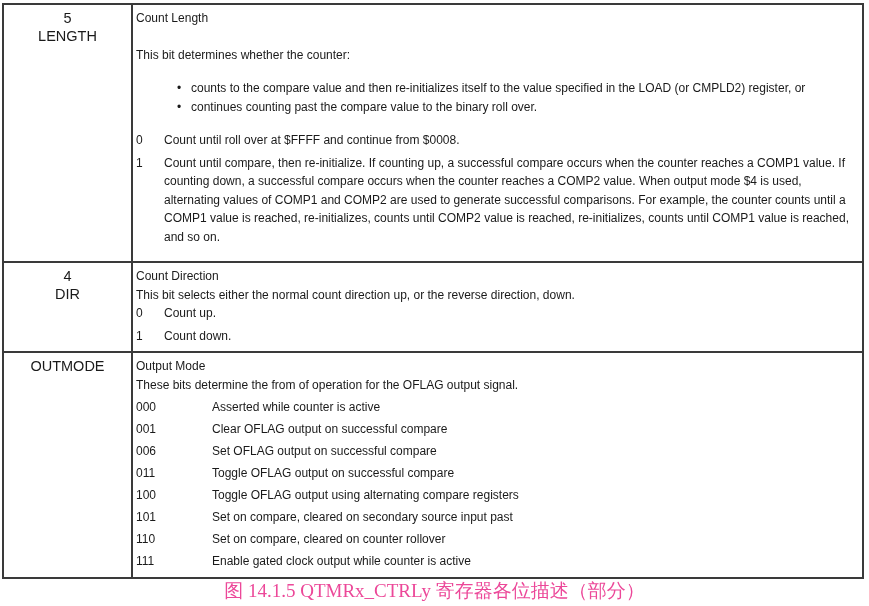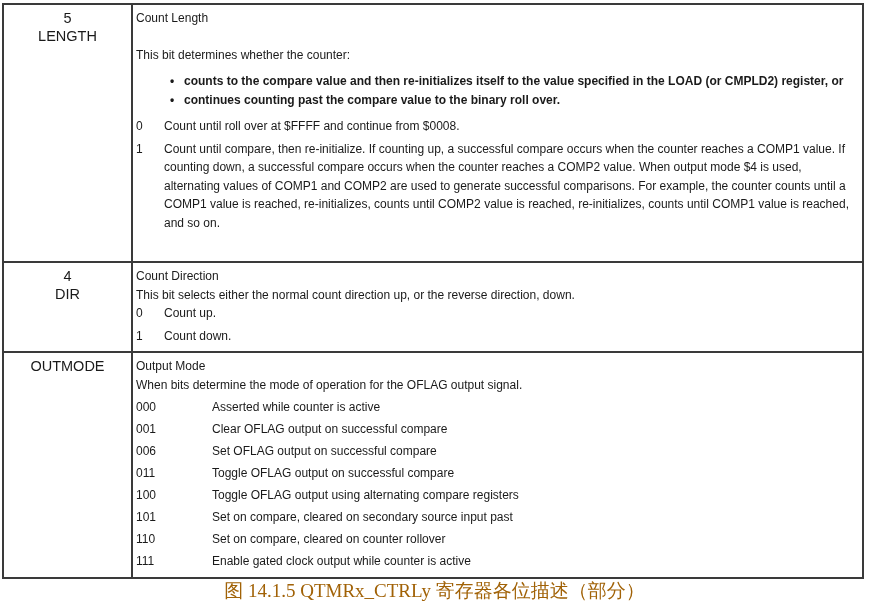--- a/index.html
+++ b/index.html
@@ -14,31 +14,31 @@
   .tbl td {
     border: 2px solid #3a3a3a; vertical-align: top; padding: 0;
   }
   .tbl td.field { width: 127px; text-align: center; font-size: 14.5px; line-height: 18px; padding-top: 4px; }
   .tbl td.desc { font-size: 12px; line-height: 18.5px; padding: 4px 2px 2px 3px; }
   .row-length td { height: 250px; }
   .row-dir td { height: 82px; }
   .row-outmode td { height: 218px; }
   .desc .title { display: block; }
   .desc .gap { height: 18px; }
-  .bullets { margin: 8px; padding: 0 0 0 26px; list-style: none; font-weight: bold; }
+  .bullets { margin: 15px; padding: 0 0 0 26px; list-style: none; }
   .bullets li { position: relative; padding-left: 14px; }
   .bullets li::before { content: "\2022"; position: absolute; left: 0; top: 0; }
   .val { display: flex; margin-top: 4px; }
   .val .code { flex: 0 0 28px; }
   .val .text { flex: 1; }
   .omode .val { margin-top: 3.6px; gap: 32px; }
   .omode .val .code { flex: 0 0 44px; }
   .caption {
     position: absolute; left: 0; width: 869px; top: 578px; text-align: center;
-    font-family: "Liberation Serif", "DejaVu Serif", serif; font-size: 19px; color: #a16207;
+    font-family: "Liberation Serif", "DejaVu Serif", serif; font-size: 19px; color: #ec4899;
   }
 </style>
 </head>
 <body>
 
 <table class="tbl">
   <tbody>
       <tr class="row-length">
     <td class="field">
       <div>5</div>
@@ -79,21 +79,21 @@
         <span class="text">Count down.</span>
       </div>
     </td>
   </tr>
   <tr class="row-outmode">
     <td class="field">
       <div>OUTMODE</div>
     </td>
     <td class="desc omode">
       <span class="title">Output Mode</span>
-      <div>When bits determine the mode of operation for the OFLAG output signal.</div>
+      <div>These bits determine the from of operation for the OFLAG output signal.</div>
       <div class="val">
             <span class="code">000</span>
             <span class="text">Asserted while counter is active</span>
           </div>
       <div class="val">
             <span class="code">001</span>
             <span class="text">Clear OFLAG output on successful compare</span>
           </div>
       <div class="val">
             <span class="code">006</span>

